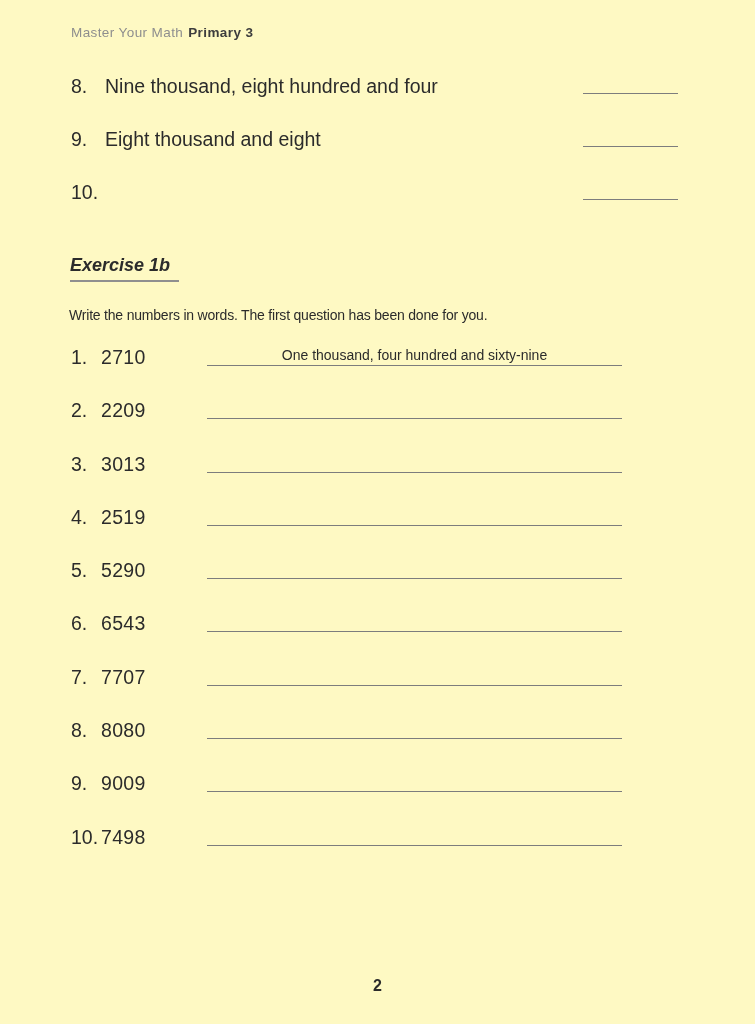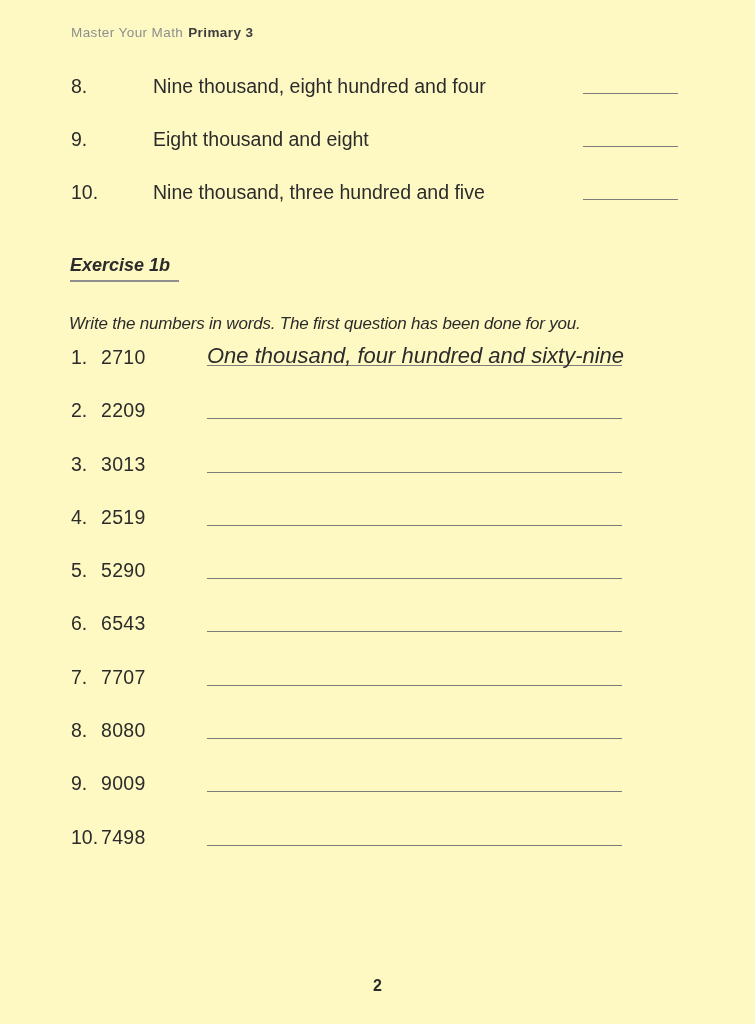--- a/index.html
+++ b/index.html
@@ -24,55 +24,54 @@
     position:absolute;left:71px;top:25px;
     font-size:13.5px;letter-spacing:.4px;line-height:16px;
   }
   .running-head .series{color:var(--header-gray);font-weight:500;}
   .running-head .level{color:var(--header-dark);font-weight:700;margin-left:5px;}
 
   
   .section-a{position:absolute;left:70px;top:74px;width:618px;}
   .qa-row{position:relative;height:53px;}
   .q-num{position:absolute;left:1px;top:0;font-size:19.5px;line-height:24px;}
-  .q-text{position:absolute;left:35px;top:0;font-size:19.5px;line-height:24px;white-space:nowrap;margin-left:48px;}
+  .q-text{position:absolute;left:35px;top:0;font-size:19.5px;line-height:24px;white-space:nowrap;}
   .q-blank{
     position:absolute;left:513px;top:0;width:95px;height:19px;
     border-bottom:1.3px solid var(--line);
   }
 
   
   .ex-heading{
     position:absolute;left:70px;top:255px;
     font-size:18px;font-weight:700;font-style:italic;
     padding:0 9px 4px 0;
     border-bottom:2px solid var(--heading-underline);
     white-space:nowrap;
   }
   .ex-instruction{
-    position:absolute;left:69px;top:312px;
-    font-size:17px;font-style:italic;line-height:23px;
+    position:absolute;left:69px;top:304px;
+    font-size:14px;line-height:23px;
     white-space:nowrap;letter-spacing:-0.2px;
   }
 
   
   .ex-list{position:absolute;left:70px;top:345px;width:618px;}
   .ex-row{position:relative;height:53.3px;}
   .ex-num{position:absolute;left:1px;top:0;font-size:19.5px;line-height:24px;}
   .ex-val{position:absolute;left:31px;top:0;font-size:19.5px;line-height:24px;letter-spacing:.3px;}
   .ex-line{
     position:absolute;left:137px;top:0;width:415px;height:20px;
     border-bottom:1.2px solid var(--line);
     text-align:center;
   }
   .ex-answer{
     display:inline-block;
-    font-size:22px;line-height:21px;
+    font-size:14px;line-height:21px;
     white-space:nowrap;
-    font-style:italic;
   }
 
   
   .page-number{
     position:absolute;left:0;right:0;top:977px;
     text-align:center;font-size:16px;font-weight:700;
   }
 </style>
 </head>
 <body>
@@ -91,21 +90,20 @@
   </div>
 
   <div class="qa-row">
     <span class="q-num">9.</span>
     <span class="q-text">Eight thousand and eight</span>
     <span class="q-blank"></span>
   </div>
 
   <div class="qa-row">
     <span class="q-num">10.</span>
-    <span class="q-text">Nine thousand, three hundred and five</span>
     <span class="q-blank"></span>
   </div>
 </div>
 
   <div class="ex-heading">Exercise 1b</div>
 
   <div class="ex-instruction">Write the numbers in words. The first question has been done for you.</div>
 
   <div class="ex-list" id="exercise-rows">
   <div class="ex-row">

